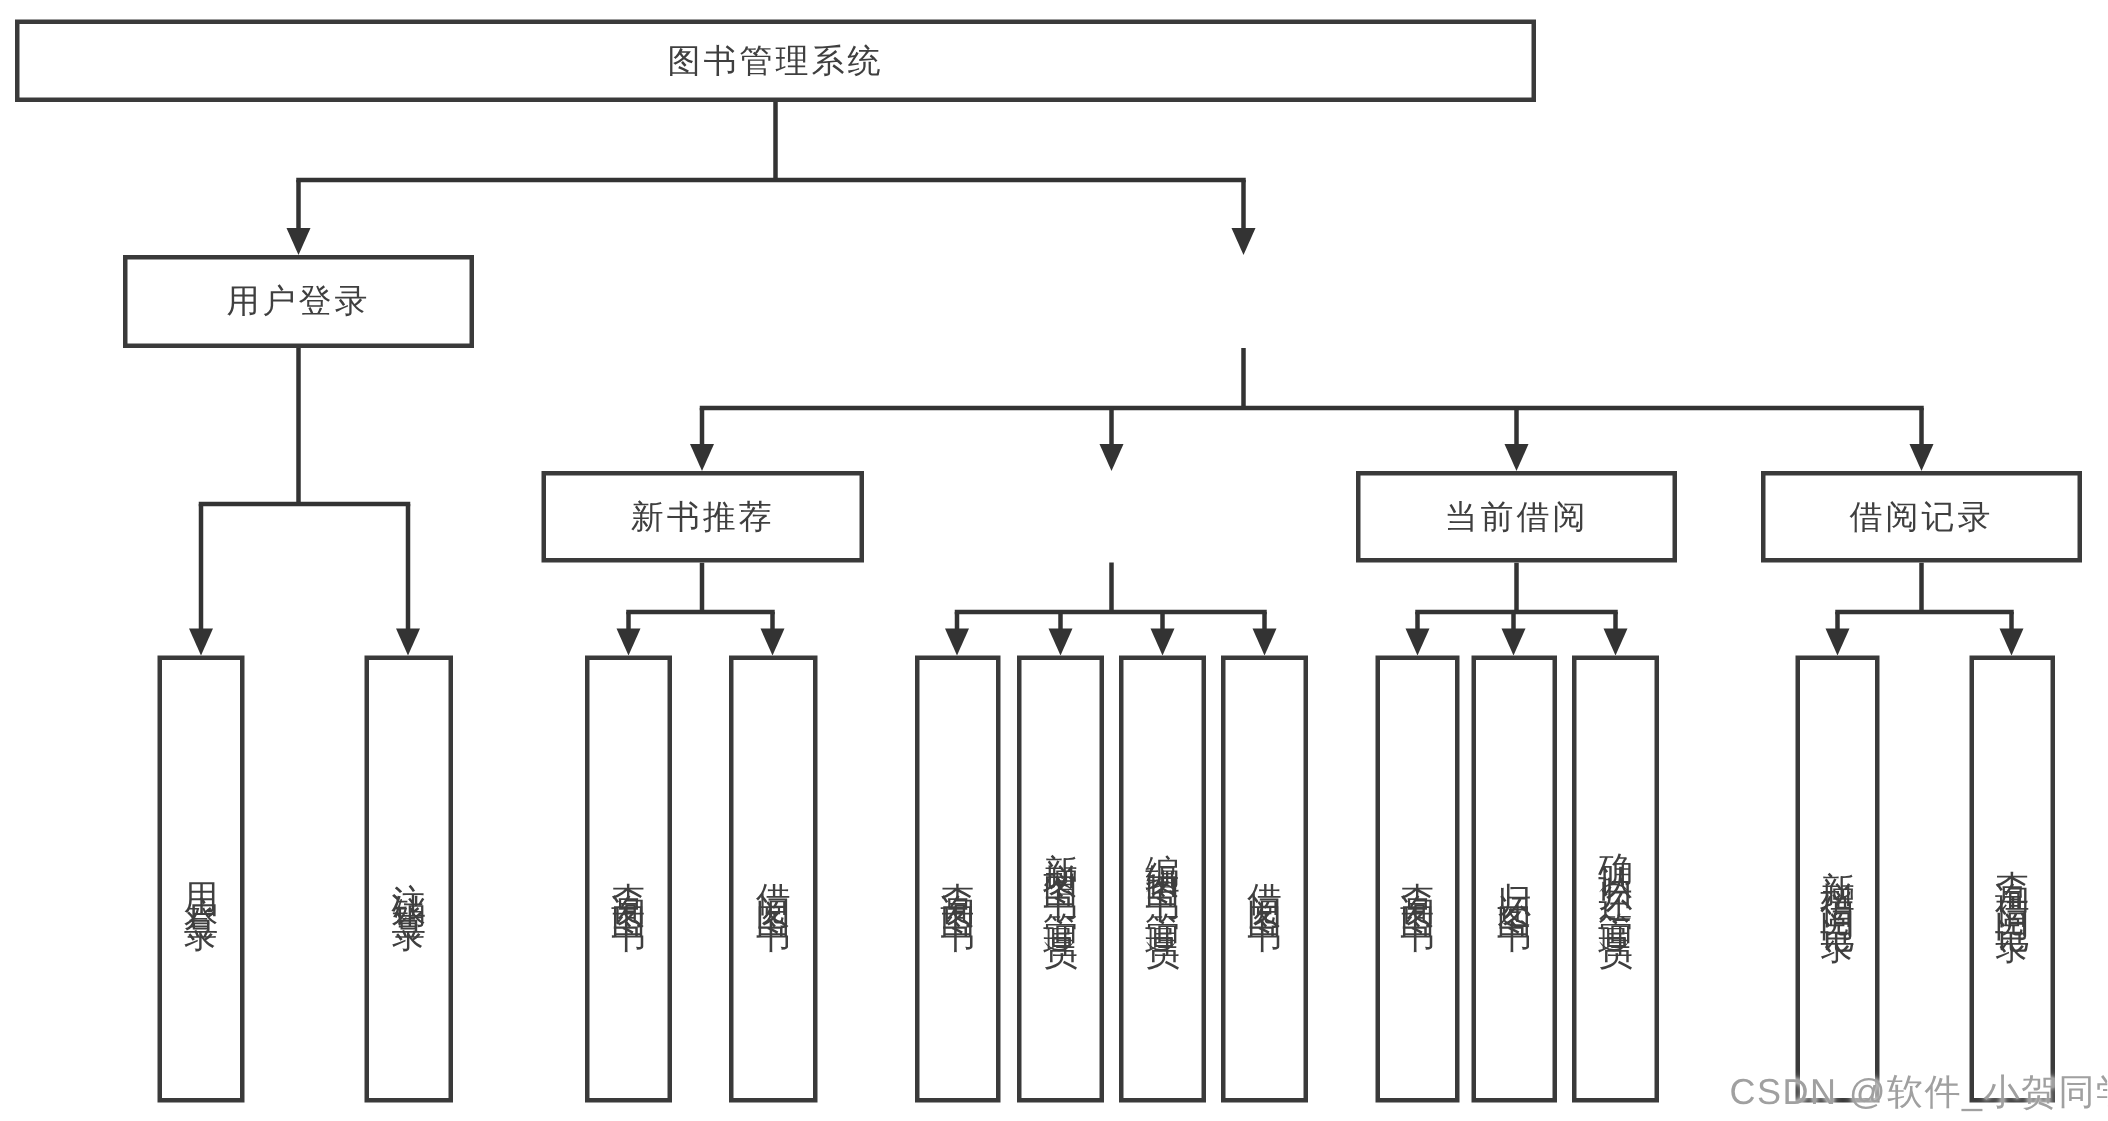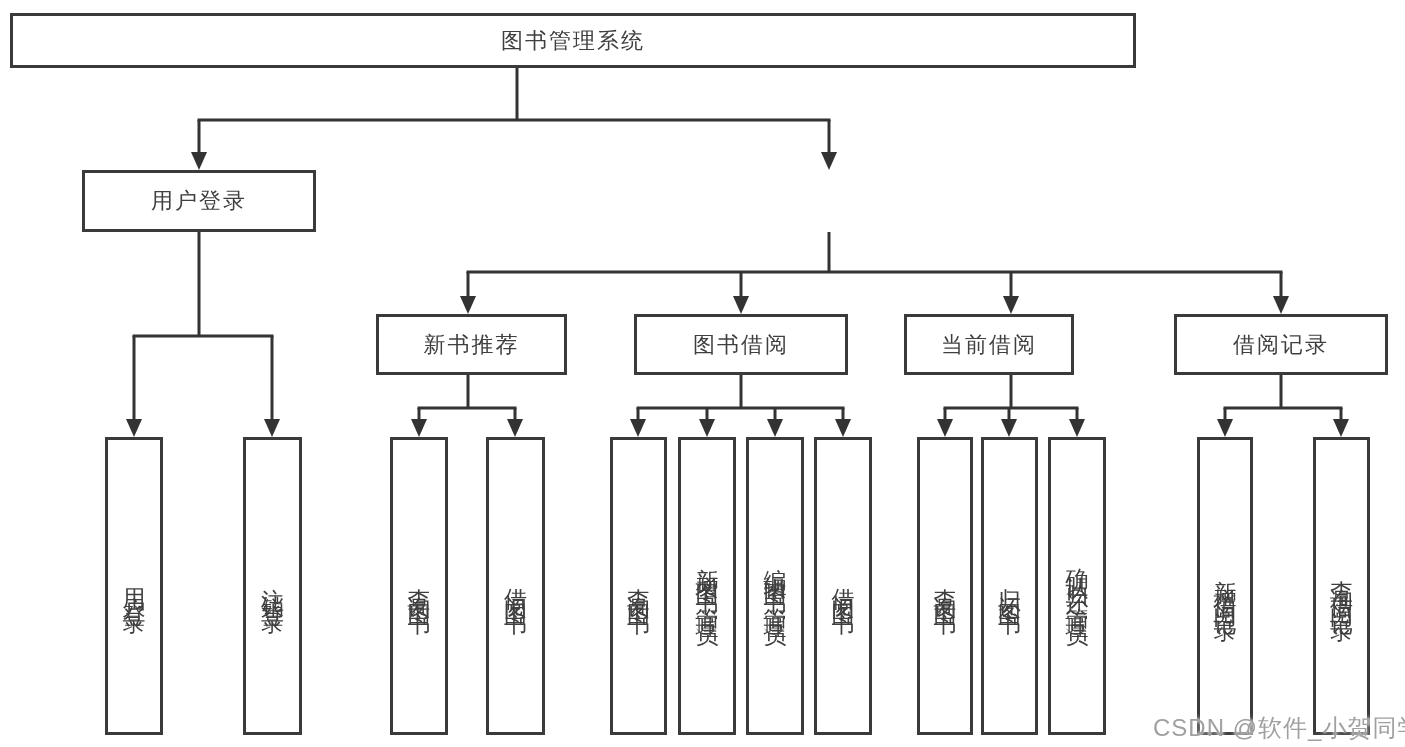--- a/index.html
+++ b/index.html
@@ -100,35 +100,32 @@
       <path d="M 1001 419 L 1017 419 L 1009 437 Z" class="c-arrow"></path>
       <line x1="1077" y1="408" x2="1077" y2="421" class="c-line"></line>
       <path d="M 1069 419 L 1085 419 L 1077 437 Z" class="c-arrow"></path>
       <line x1="1223.5" y1="408" x2="1342.5" y2="408" class="c-line"></line>
       <line x1="1225" y1="408" x2="1225" y2="421" class="c-line"></line>
       <path d="M 1217 419 L 1233 419 L 1225 437 Z" class="c-arrow"></path>
       <line x1="1341" y1="408" x2="1341" y2="421" class="c-line"></line>
       <path d="M 1333 419 L 1349 419 L 1341 437 Z" class="c-arrow"></path>
     </svg>
 
-  <div class="node hbox" style="left:10px;top:13px;width:1126px;height:55px">
+  <div class="node hbox" style="left:10px;top:13px;width:1014px;height:55px">
     <span>图书管理系统</span>
   </div>
 
   <div class="node hbox" style="left:82px;top:170px;width:234px;height:62px">
     <span>用户登录</span>
   </div>
 
-  <div class="node hbox" style="left:376px;top:314px;width:191px;height:61px">
+  <div class="node hbox" style="left:361px;top:314px;width:215px;height:61px">
     <span>新书推荐</span>
   </div>
-  <div class="node hbox" style="left:634px;top:314px;width:214px;height:61px">
-    <span>图书借阅</span>
-  </div>
-  <div class="node hbox" style="left:904px;top:314px;width:170px;height:61px">
+  <div class="node hbox" style="left:904px;top:314px;width:214px;height:61px">
     <span>当前借阅</span>
   </div>
   <div class="node hbox" style="left:1174px;top:314px;width:214px;height:61px">
     <span>借阅记录</span>
   </div>
 
   <div class="node vbox" style="left:105px;top:437px;width:58px;height:298px">
     <span>用户登录</span>
   </div>
   <div class="node vbox" style="left:243px;top:437px;width:59px;height:298px">

